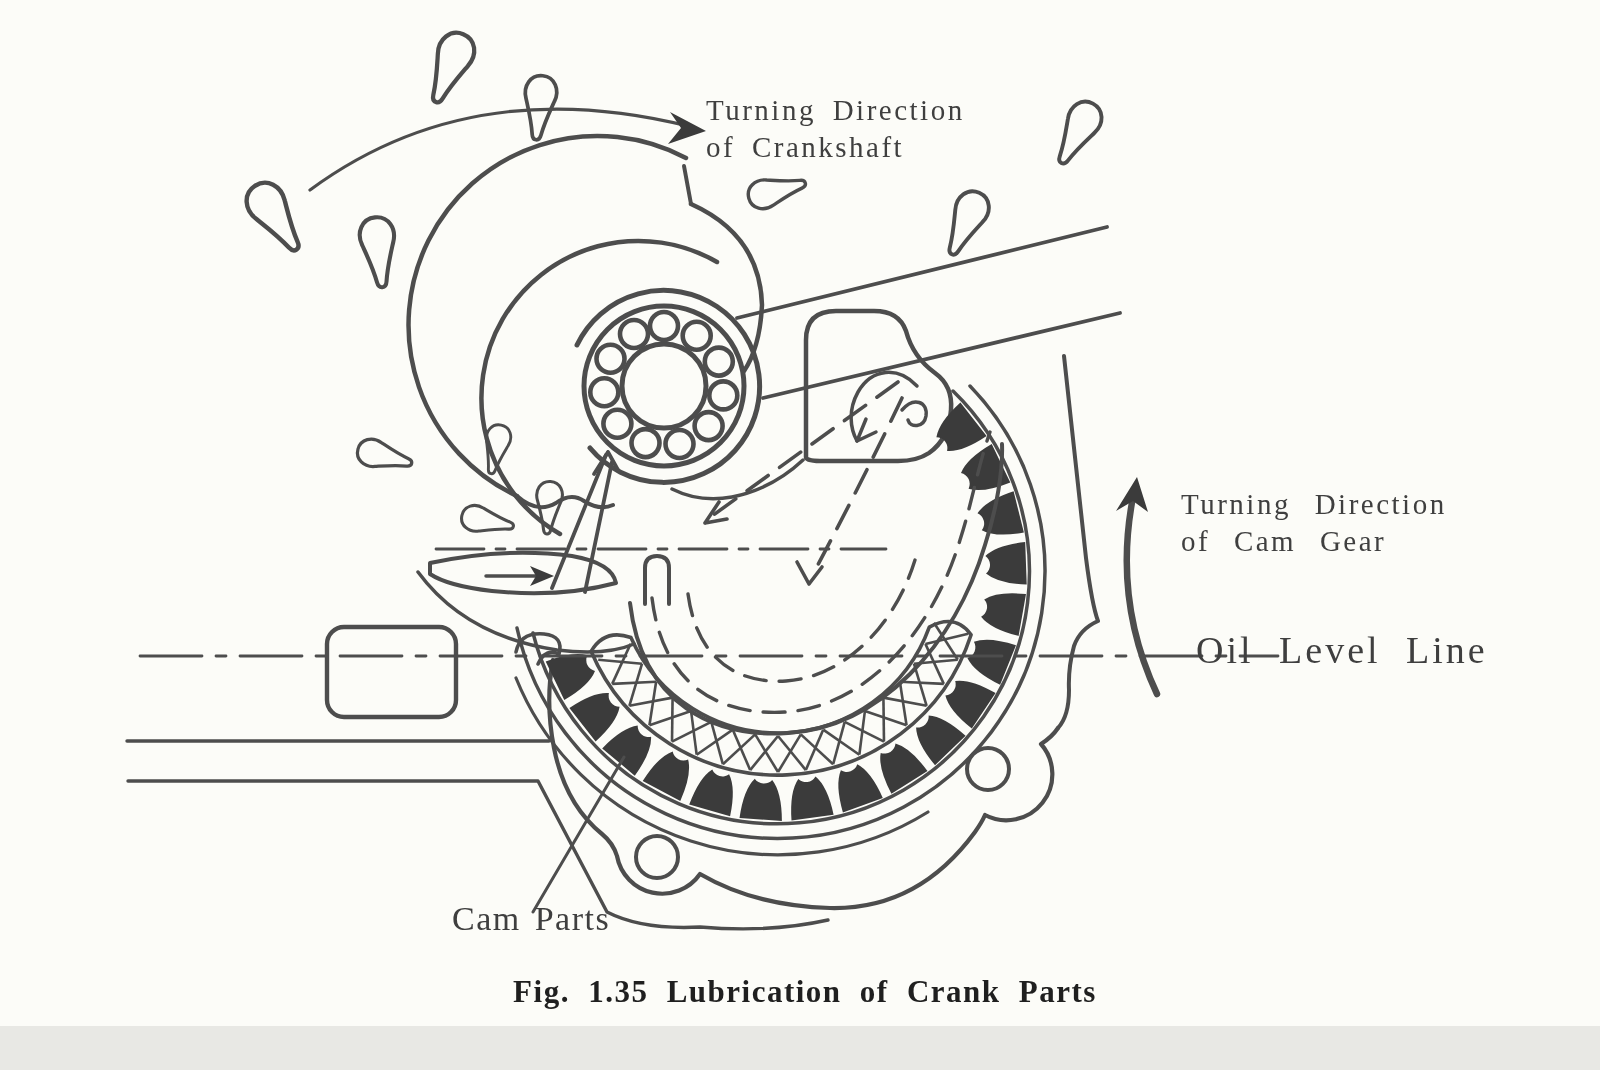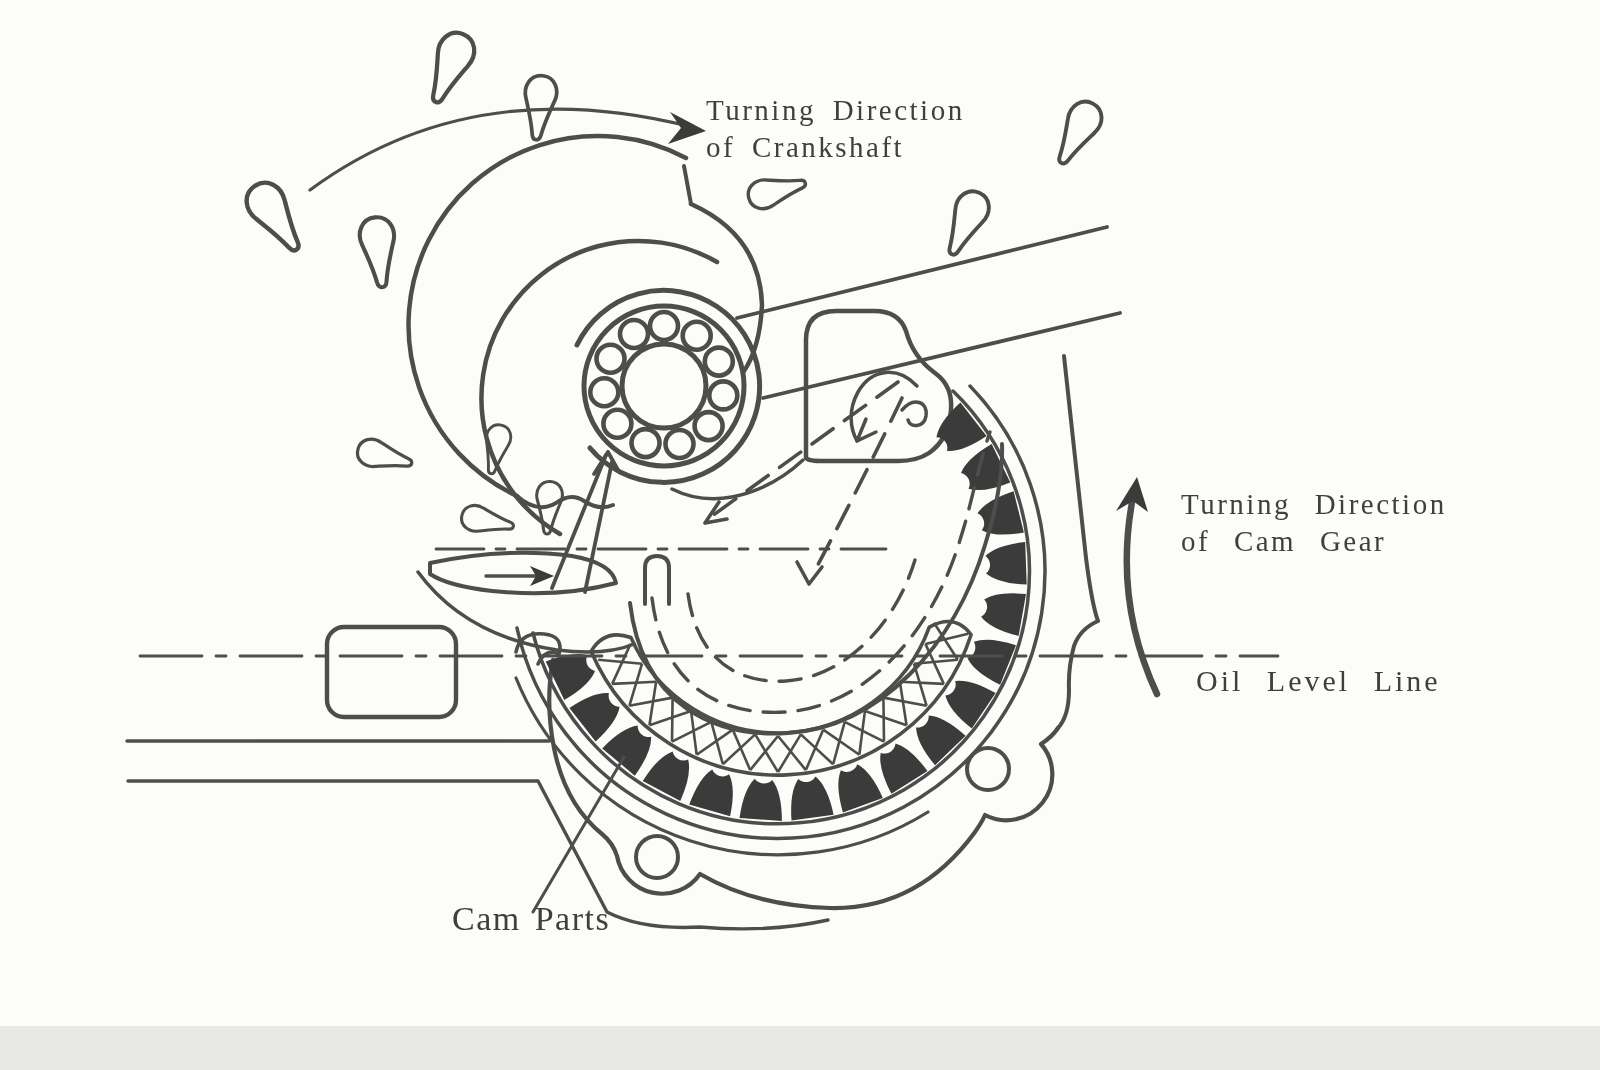--- a/index.html
+++ b/index.html
@@ -9,21 +9,21 @@
     font-family:"Liberation Serif","DejaVu Serif",serif;
   }
   .page svg{position:absolute;left:0;top:0;}
   .lbl{
     position:absolute;color:var(--text,#3f3f3f);
     white-space:pre-line;line-height:1.28;
     font-family:"Liberation Serif","DejaVu Serif",serif;
   }
   .lbl-crank{left:706px;top:92px;font-size:29px;letter-spacing:2.5px;word-spacing:7px;}
   .lbl-camdir{left:1181px;top:486px;font-size:29px;letter-spacing:2.5px;word-spacing:14px;}
-  .lbl-oil{left:1196px;top:662px;font-size:30px;letter-spacing:3px;word-spacing:13px;}
+  .lbl-oil{left:1196px;top:626px;font-size:38px;letter-spacing:3px;word-spacing:13px;}
   .lbl-camgear{left:452px;top:897px;font-size:34px;letter-spacing:1.5px;word-spacing:4px;}
   .caption{
     position:absolute;left:425px;top:974px;width:760px;text-align:center;
     font-size:31px;font-weight:bold;color:var(--caption,#1f1f1f);
     letter-spacing:1.5px;word-spacing:9px;
   }
   
   .ln{fill:none;stroke:var(--ink,#4d4d4d);stroke-linecap:round;stroke-linejoin:round;}
   .dk{fill:var(--inkdark,#3b3b3b);stroke:none;}
 </style>
@@ -206,13 +206,14 @@
         <path d="M0,-24 C11,-24 17,-13 13,-2 C10,7 6,18 4,30 C3,36 -3,36 -4,30 C-6,18 -10,7 -13,-2 C-17,-13 -11,-24 0,-24 Z" transform="translate(549,503) rotate(4) scale(0.9)" fill="none" stroke="#4d4d4d" stroke-width="3.4" stroke-linejoin="round"></path>
       </g>
 </svg>
 
   <div class="lbl lbl-crank">Turning Direction
 of Crankshaft</div>
   <div class="lbl lbl-camdir">Turning Direction
 of Cam Gear</div>
   <div class="lbl lbl-oil">Oil Level Line</div>
   <div class="lbl lbl-camgear">Cam Parts</div>
+  <div class="caption">Fig. 1.35  Lubrication of Crank Parts</div>
 </div>
 
 </body></html>

